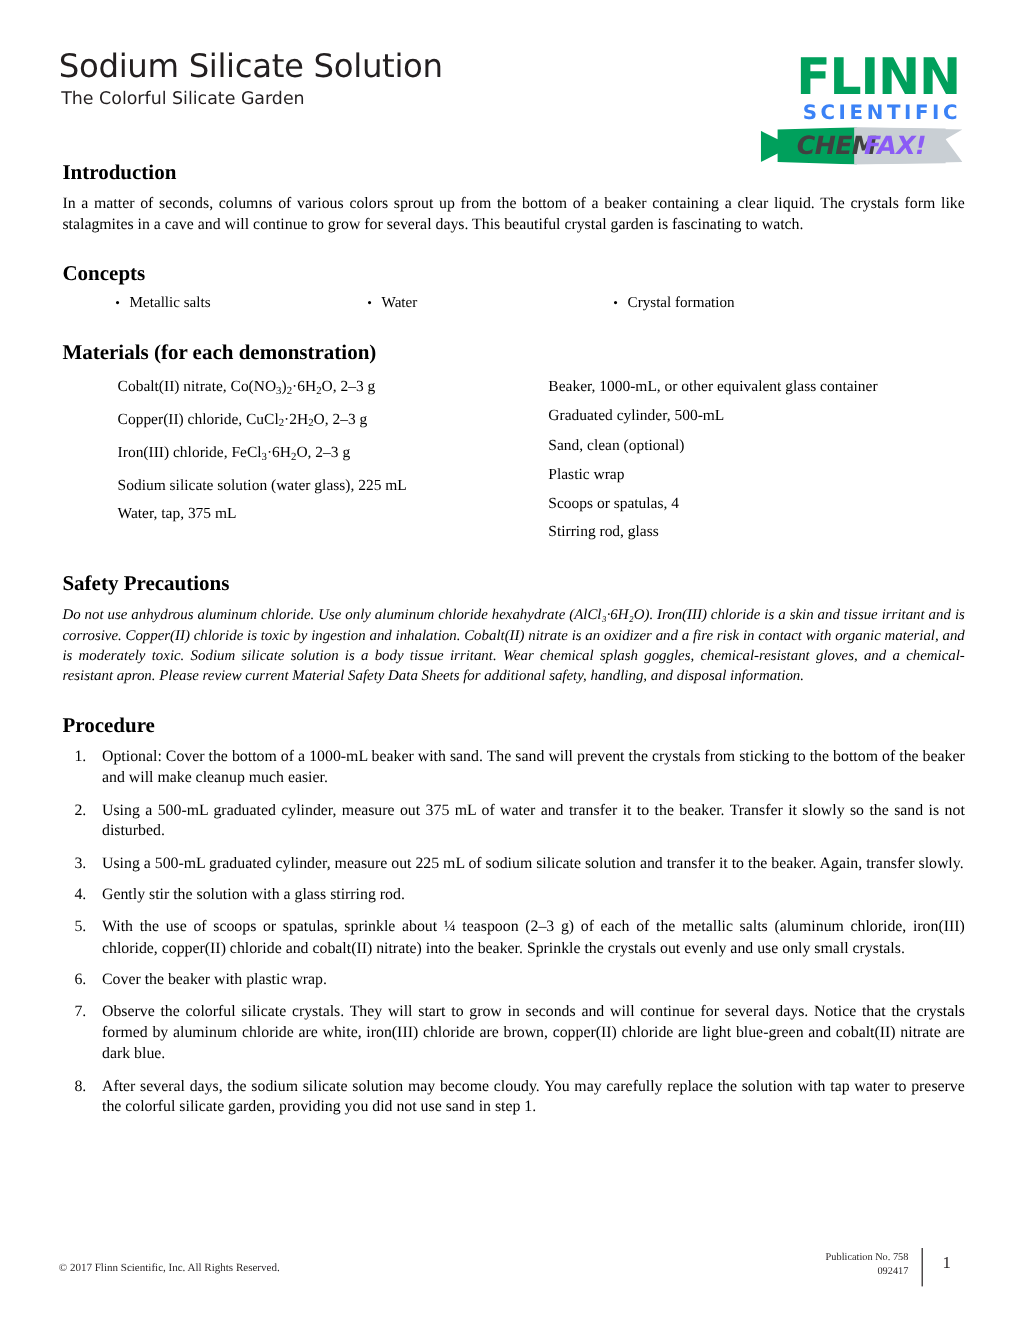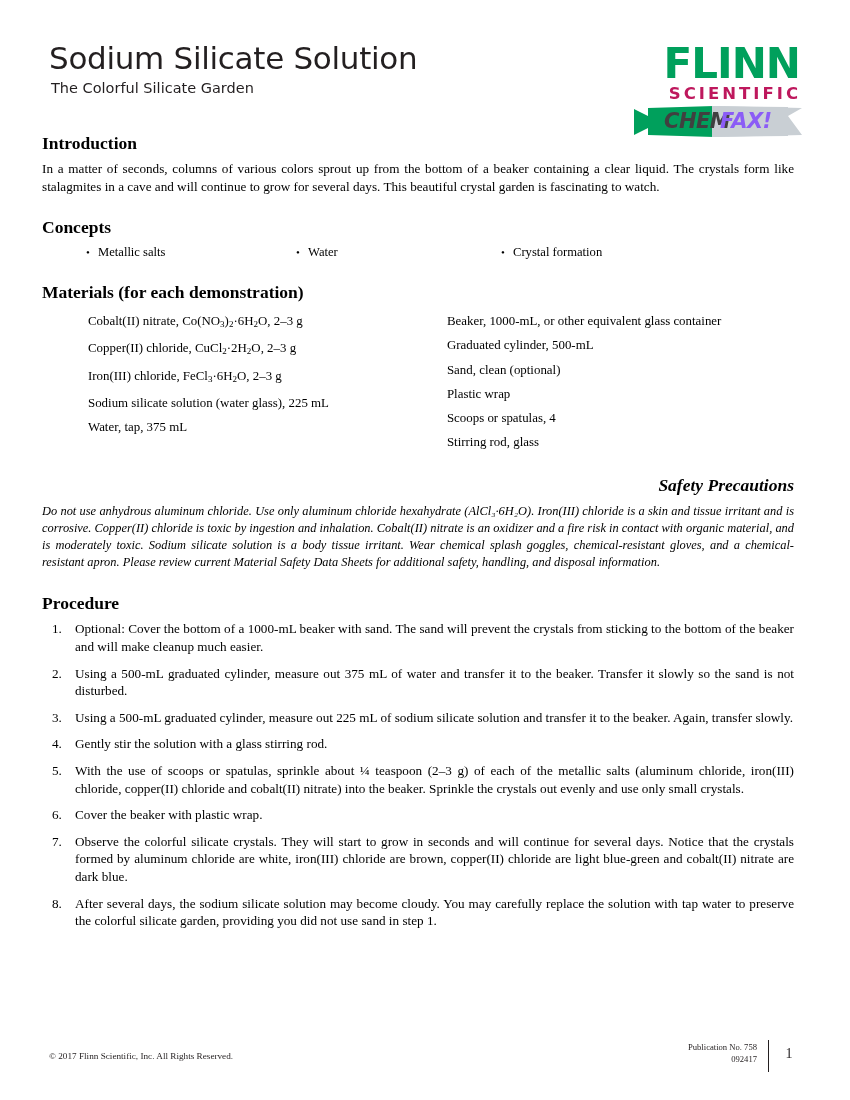--- a/index.html
+++ b/index.html
@@ -27,21 +27,21 @@
   
   .header {
     position: absolute;
     left: 49px;
     top: 42px;
     width: 752px;
     height: 100px;
   }
   .doc-title {
     font-family: "DejaVu Sans", sans-serif;
-    font-size: 31px;
+    font-size: 27px;
     font-weight: 400;
     letter-spacing: -0.3px;
     color: #231f20;
     line-height: 1.05;
     margin: 0;
   }
   .doc-subtitle {
     font-family: "DejaVu Sans", sans-serif;
     font-size: 14.5px;
     font-weight: 400;
@@ -67,21 +67,21 @@
     text-align: right;
     line-height: 0.95;
     margin: 0;
     padding-right: 2px;
   }
   .logo-scientific {
     font-family: "DejaVu Sans", sans-serif;
     font-weight: bold;
     font-size: 16.5px;
     letter-spacing: 3.0px;
-    color: #be185d;
+    color: #3b82f6;
     text-align: right;
     line-height: 1;
     margin: 2px 0 0 0;
     padding-right: 1px;
   }
   .logo-banner {
     position: relative;
     margin-top: 4px;
     height: 31px;
     width: 168px;
@@ -112,35 +112,33 @@
     font-weight: bold;
     font-size: 21px;
     letter-spacing: -0.5px;
     color: #8b5cf6;
     line-height: 25px;
   }
 
   
   .content {
     position: absolute;
-    left: 42px;
+    left: 52px;
     top: 133px;
     width: 752px;
   }
   h2.section {
     font-family: "Liberation Serif", serif;
     font-weight: bold;
     font-size: 17.5px;
     color: #000;
     margin: 0 0 7px 0;
     line-height: 1.15;
   }
   h2.section.italic {
-    font-style: italic;
-    text-align: right;
   }
   .para {
     font-size: 13.2px;
     line-height: 17.4px;
     text-align: justify;
     margin: 0;
   }
   .para.italic {
     font-style: italic;
     font-size: 12.4px;

